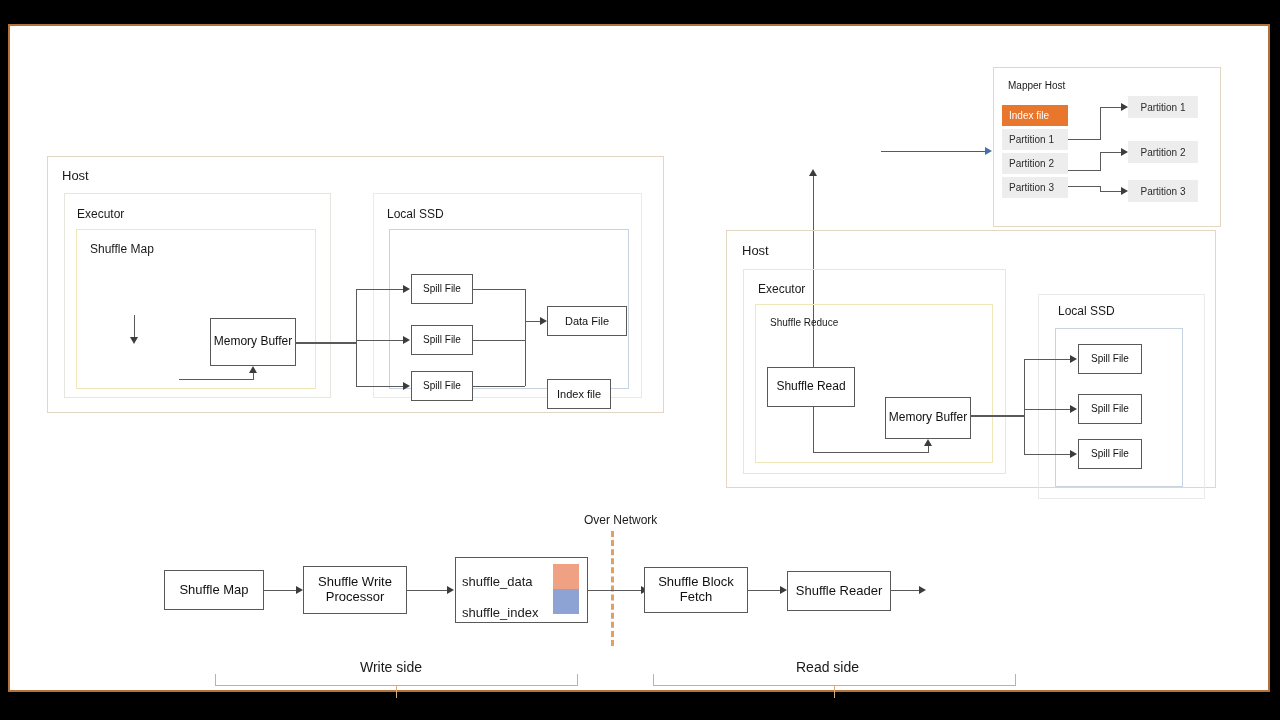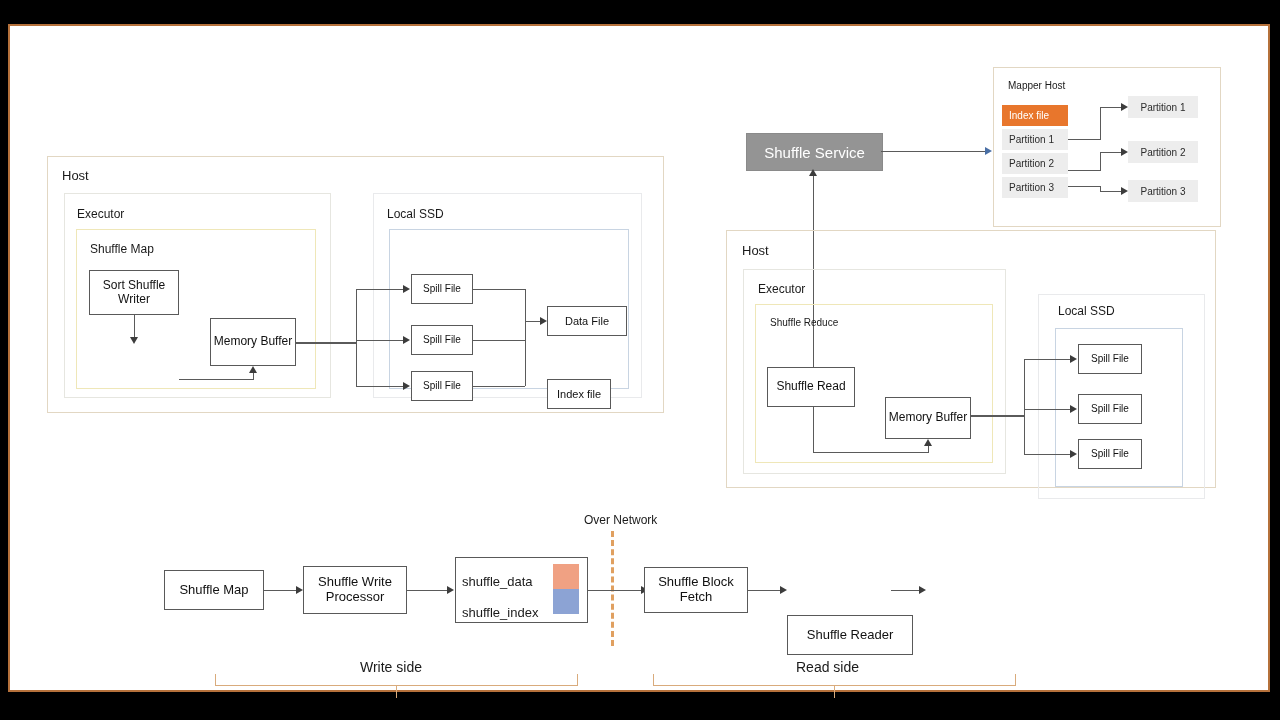--- a/index.html
+++ b/index.html
@@ -82,23 +82,20 @@
 
   <div class="cont cont-host" style="left:37px;top:130px;width:617px;height:257px;"></div>
   <div class="cont-title lbl" style="left:52px;top:142px;font-size:13px;">Host</div>
 
   <div class="cont cont-exec" style="left:54px;top:167px;width:267px;height:205px;"></div>
   <div class="cont-title lbl" style="left:67px;top:181px;font-size:12px;">Executor</div>
 
   <div class="cont cont-shuffle" style="left:66px;top:203px;width:240px;height:160px;"></div>
   <div class="cont-title lbl" style="left:80px;top:216px;font-size:12px;">Shuffle Map</div>
 
-  <div class="box" style="left:79px;top:244px;width:90px;height:45px;font-size:12px;">
-    <span>Sort Shuffle Writer</span>
-  </div>
 
 
   <div class="box" style="left:200px;top:292px;width:86px;height:48px;font-size:12px;">
     <span>Memory Buffer</span>
   </div>
 
   <div class="vline" style="left:124px;top:289px;height:22px;"></div>
   <div class="arrow-d" style="left:120px;top:311px;"></div>
 
   <div class="hline" style="left:169px;top:353px;width:74px;"></div>
@@ -136,23 +133,20 @@
   <div class="hline" style="left:346px;top:360px;width:47px;"></div>
   <div class="arrow-r" style="left:393px;top:356px;"></div>
 
   <div class="hline" style="left:463px;top:263px;width:52px;"></div>
   <div class="hline" style="left:463px;top:314px;width:52px;"></div>
   <div class="hline" style="left:463px;top:360px;width:52px;"></div>
   <div class="vline" style="left:515px;top:263px;height:97px;"></div>
   <div class="hline" style="left:515px;top:295px;width:15px;"></div>
   <div class="arrow-r" style="left:530px;top:291px;"></div>
 
-  <div id="shuffle-service" style="left:736px;top:107px;width:135px;height:36px;font-size:15px;">
-    <span>Shuffle Service</span>
-  </div>
 
   <div class="vline" style="left:803px;top:150px;height:275px;"></div>
   <div class="arrow-u" style="left:799px;top:143px;"></div>
 
   <div class="hline" style="left:871px;top:125px;width:104px;"></div>
   <div class="arrow-r blue" style="left:975px;top:121px;"></div>
 
   <div class="cont cont-host" style="left:983px;top:41px;width:228px;height:160px;"></div>
   <div class="cont-title lbl" style="left:998px;top:54px;font-size:10px;">Mapper Host</div>
 
@@ -263,21 +257,21 @@
 
   <div class="hline" style="left:578px;top:564px;width:53px;"></div>
   <div class="arrow-r" style="left:631px;top:560px;"></div>
 
   <div class="box" style="left:634px;top:541px;width:104px;height:46px;font-size:13px;">
     <span>Shuffle Block Fetch</span>
   </div>
   <div class="hline" style="left:738px;top:564px;width:32px;"></div>
   <div class="arrow-r" style="left:770px;top:560px;"></div>
 
-  <div class="box" style="left:777px;top:545px;width:126px;height:40px;font-size:13px;margin-top:44px;">
+  <div class="box" style="left:777px;top:545px;width:104px;height:40px;font-size:13px;">
     <span>Shuffle Reader</span>
   </div>
   <div class="hline" style="left:881px;top:564px;width:28px;"></div>
   <div class="arrow-r" style="left:909px;top:560px;"></div>
 
 
   <div class="lbl" style="left:350px;top:633px;font-size:14px;">Write side</div>
   <div class="brace" style="left:205px;top:648px;width:363px;height:12px;border-top:none;"></div>
   <div class="brace-tick" style="left:386px;top:660px;height:12px;"></div>
 

